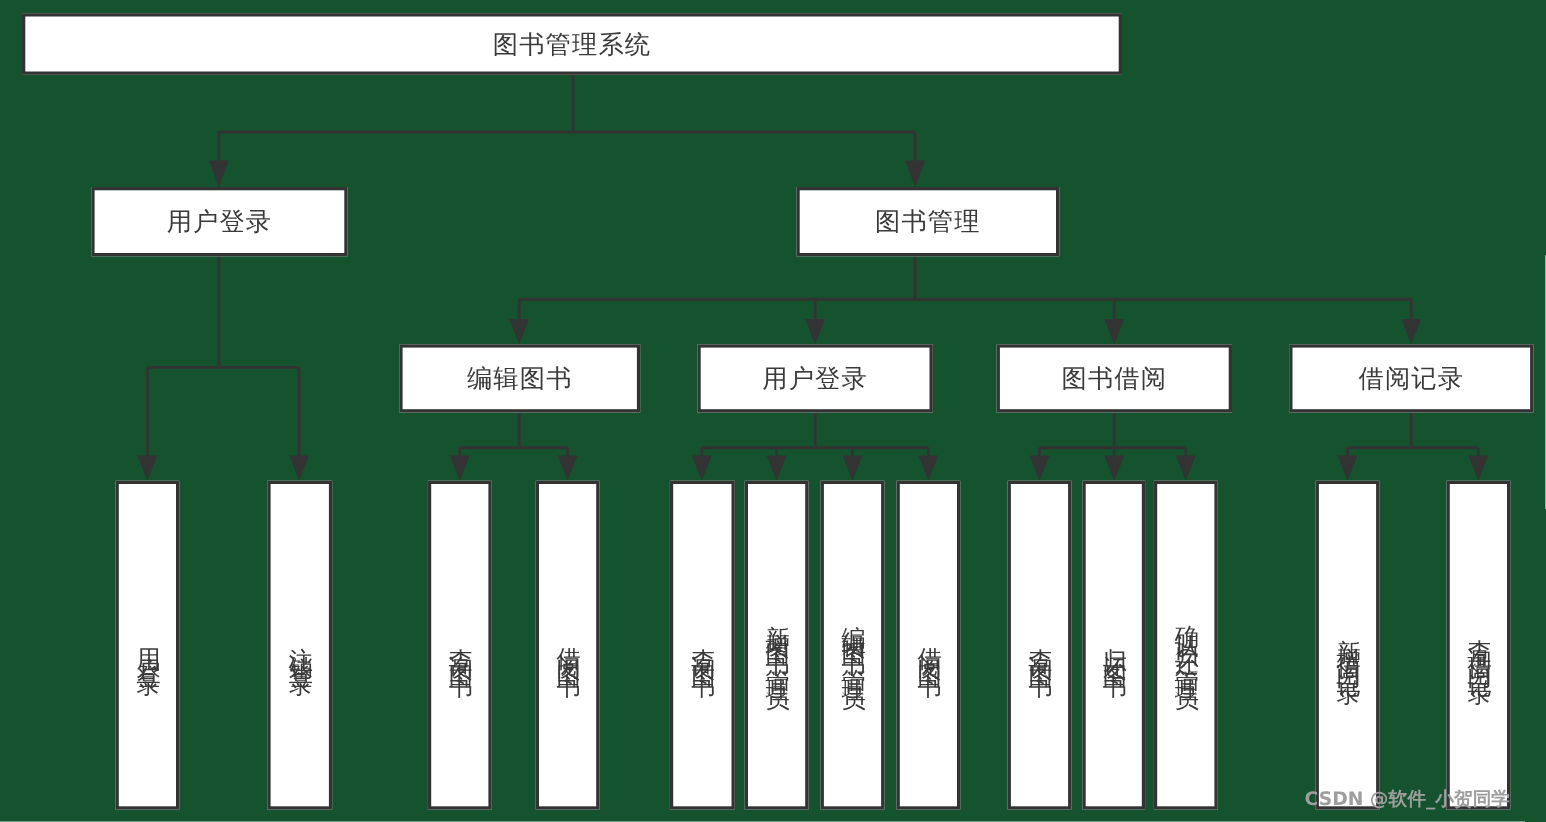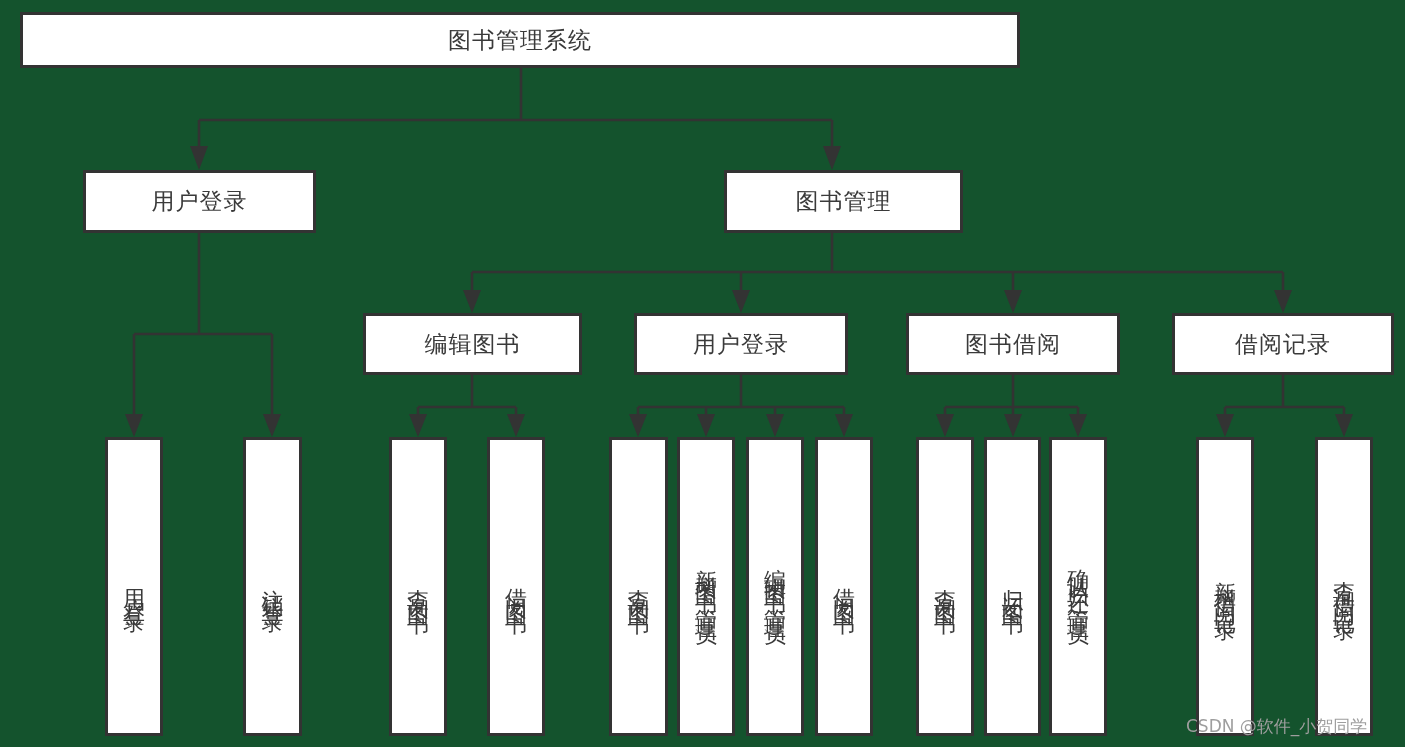--- a/index.html
+++ b/index.html
@@ -25,20 +25,21 @@
     white-space:nowrap;
   }
   #watermark{
     position:absolute;
     left:1186px;
     top:715px;
     width:210px;
     font-size:17px;
     color:#9e9e9e;
     white-space:nowrap;
+    font-weight:bold;
   }
 </style>
 </head>
 <body>
 
 <div id="canvas">
 
   <svg id="wires" viewBox="0 0 1405 747" xmlns="http://www.w3.org/2000/svg">
     <g stroke="#333333" stroke-width="2.6" fill="none">
 

